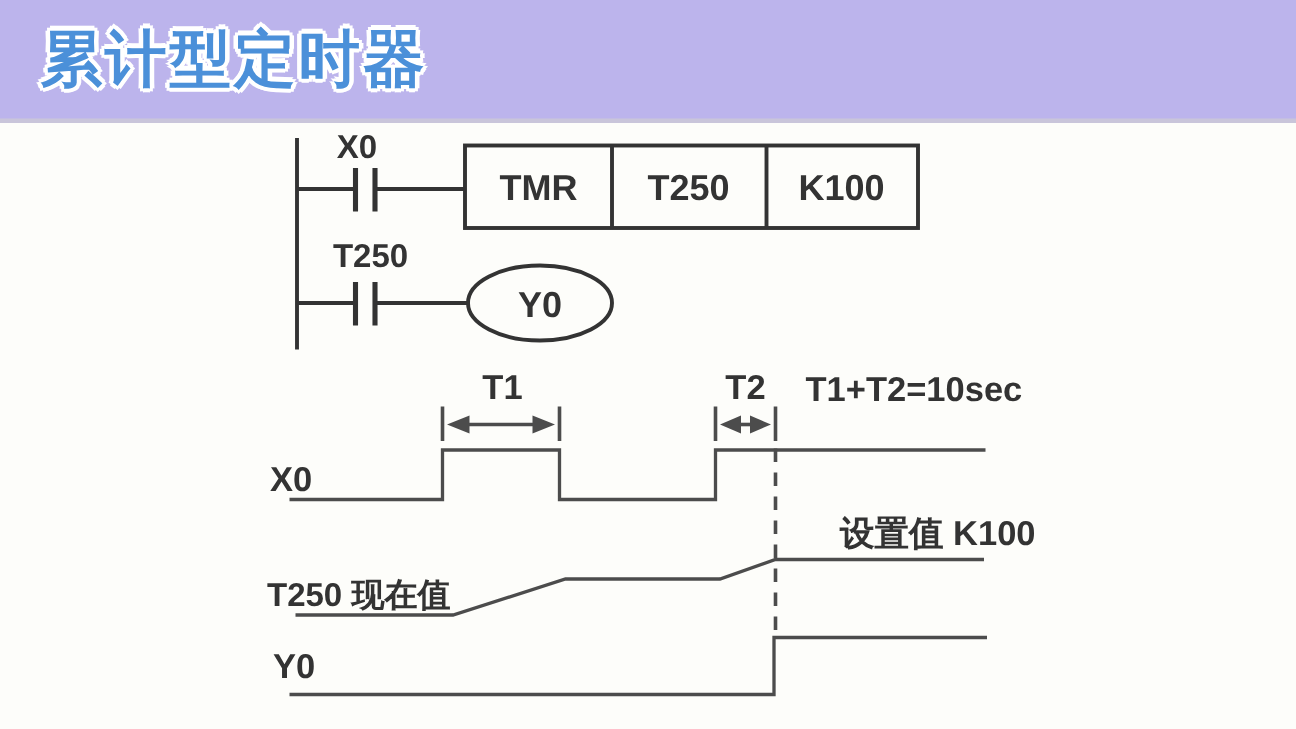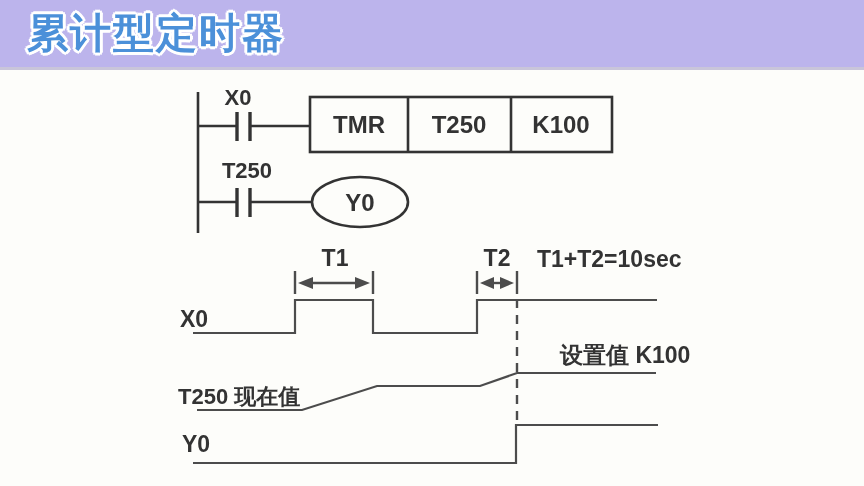--- a/index.html
+++ b/index.html
@@ -17,21 +17,21 @@
     width: 864px;
     height: 486px;
     background: var(--page-bg);
     overflow: hidden;
     font-family: "Liberation Sans", sans-serif;
   }
   .header {
     position: absolute;
     top: 0; left: 0;
     width: 864px;
-    height: 70px;
+    height: 82px;
     background: var(--header-bg);
     border-bottom: 3px solid var(--header-edge);
     display: flex;
     align-items: center;
     padding-left: 27px;
   }
   .title {
     font-size: 41px;
     font-weight: 700;
     letter-spacing: 2px;

